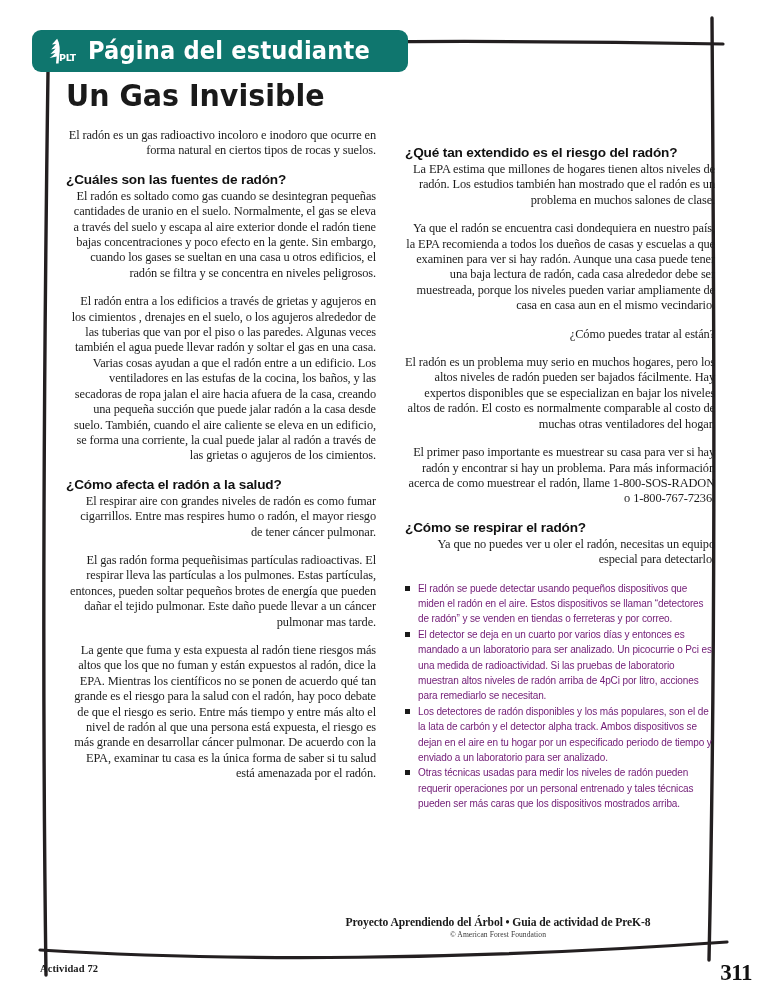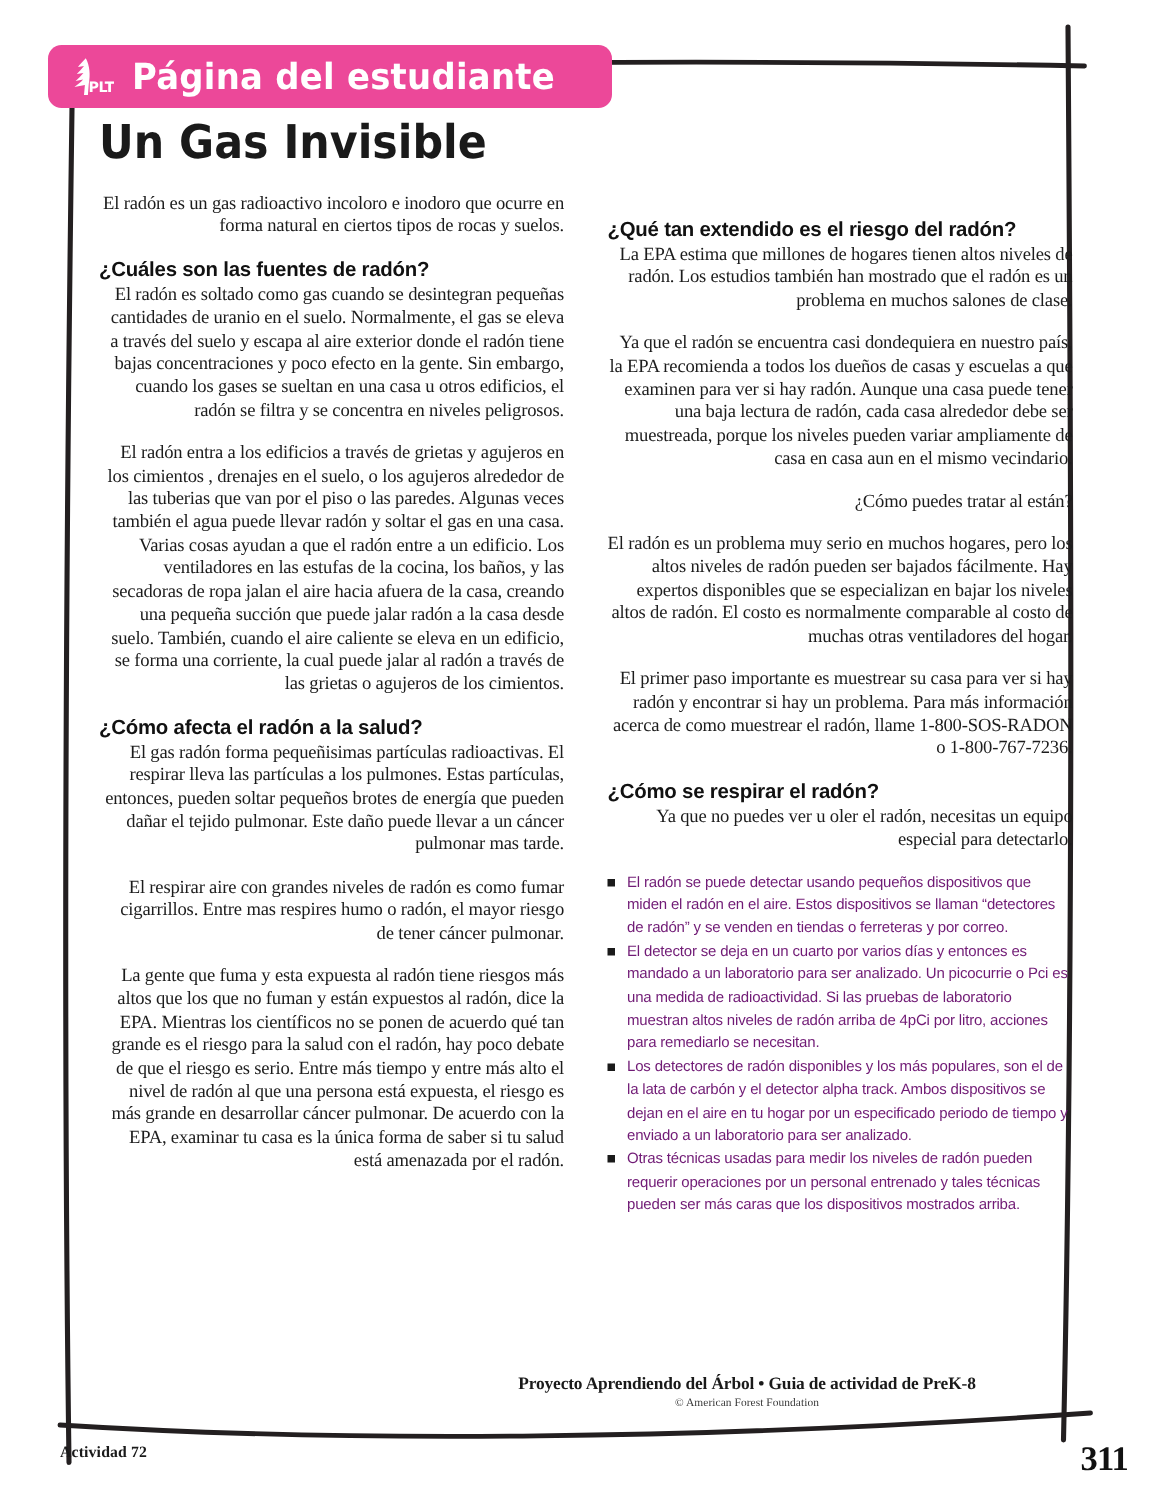--- a/index.html
+++ b/index.html
@@ -24,21 +24,21 @@
     width: 768px; height: 994px;
     pointer-events: none;
   }
 
   
   .header-tab {
     position: absolute;
     left: 32px;
     top: 30px;
     height: 42px;
-    background: #ec4899;
+    background: #0f766e;
     border-radius: 9px;
     display: flex;
     align-items: center;
     padding: 0 20px 0 14px;
     z-index: 5;
   }
   .plt-logo {
     display: flex;
     align-items: center;
     margin-right: 12px;
@@ -206,22 +206,22 @@
 
 <div class="page-title">Un Gas Invisible</div>
 
 <div class="columns">
   <div class="col" id="left-column">
       <p class="para">El radón es un gas radioactivo incoloro e inodoro que ocurre en forma natural en ciertos tipos de rocas y suelos.</p>
       <h2 class="section-heading">¿Cuáles son las fuentes de radón?</h2>
       <p class="para">El radón es soltado como gas cuando se desintegran pequeñas cantidades de uranio en el suelo. Normalmente, el gas se eleva a través del suelo y escapa al aire exterior donde el radón tiene bajas concentraciones y poco efecto en la gente. Sin embargo, cuando los gases se sueltan en una casa u otros edificios, el radón se filtra y se concentra en niveles peligrosos.</p>
       <p class="para">El radón entra a los edificios a través de grietas y agujeros en los cimientos , drenajes en el suelo, o los agujeros alrededor de las tuberias que van por el piso o las paredes. Algunas veces también el agua puede llevar radón y soltar el gas en una casa. Varias cosas ayudan a que el radón entre a un edificio. Los ventiladores en las estufas de la cocina, los baños, y las secadoras de ropa jalan el aire hacia afuera de la casa, creando una pequeña succión que puede jalar radón a la casa desde suelo. También, cuando el aire caliente se eleva en un edificio, se forma una corriente, la cual puede jalar al radón a través de las grietas o agujeros de los cimientos.</p>
       <h2 class="section-heading">¿Cómo afecta el radón a la salud?</h2>
+      <p class="para">El respirar aire con grandes niveles de radón es como fumar cigarrillos. Entre mas respires humo o radón, el mayor riesgo de tener cáncer pulmonar.</p>
       <p class="para">El gas radón forma pequeñisimas partículas radioactivas. El respirar lleva las partículas a los pulmones. Estas partículas, entonces, pueden soltar pequeños brotes de energía que pueden dañar el tejido pulmonar. Este daño puede llevar a un cáncer pulmonar mas tarde.</p>
-      <p class="para">El respirar aire con grandes niveles de radón es como fumar cigarrillos. Entre mas respires humo o radón, el mayor riesgo de tener cáncer pulmonar.</p>
       <p class="para">La gente que fuma y esta expuesta al radón tiene riesgos más altos que los que no fuman y están expuestos al radón, dice la EPA. Mientras los científicos no se ponen de acuerdo qué tan grande es el riesgo para la salud con el radón, hay poco debate de que el riesgo es serio. Entre más tiempo y entre más alto el nivel de radón al que una persona está expuesta, el riesgo es más grande en desarrollar cáncer pulmonar. De acuerdo con la EPA, examinar tu casa es la única forma de saber si tu salud está amenazada por el radón.</p>
     </div>
   <div class="col" id="right-column">
       <h2 class="section-heading">¿Qué tan extendido es el riesgo del radón?</h2>
       <p class="para">La EPA estima que millones de hogares tienen altos niveles de radón. Los estudios también han mostrado que el radón es un problema en muchos salones de clase.</p>
       <p class="para">Ya que el radón se encuentra casi dondequiera en nuestro país, la EPA recomienda a todos los dueños de casas y escuelas a que examinen para ver si hay radón. Aunque una casa puede tener una baja lectura de radón, cada casa alrededor debe ser muestreada, porque los niveles pueden variar ampliamente de casa en casa aun en el mismo vecindario.</p>
       <p class="para">¿Cómo puedes tratar al están?</p>
       <p class="para">El radón es un problema muy serio en muchos hogares, pero los altos niveles de radón pueden ser bajados fácilmente. Hay expertos disponibles que se especializan en bajar los niveles altos de radón. El costo es normalmente comparable al costo de muchas otras ventiladores del hogar.</p>
       <p class="para">El primer paso importante es muestrear su casa para ver si hay radón y encontrar si hay un problema. Para más información acerca de como muestrear el radón, llame 1-800-SOS-RADON o 1-800-767-7236.</p>
       <h2 class="section-heading">¿Cómo se respirar el radón?</h2>

